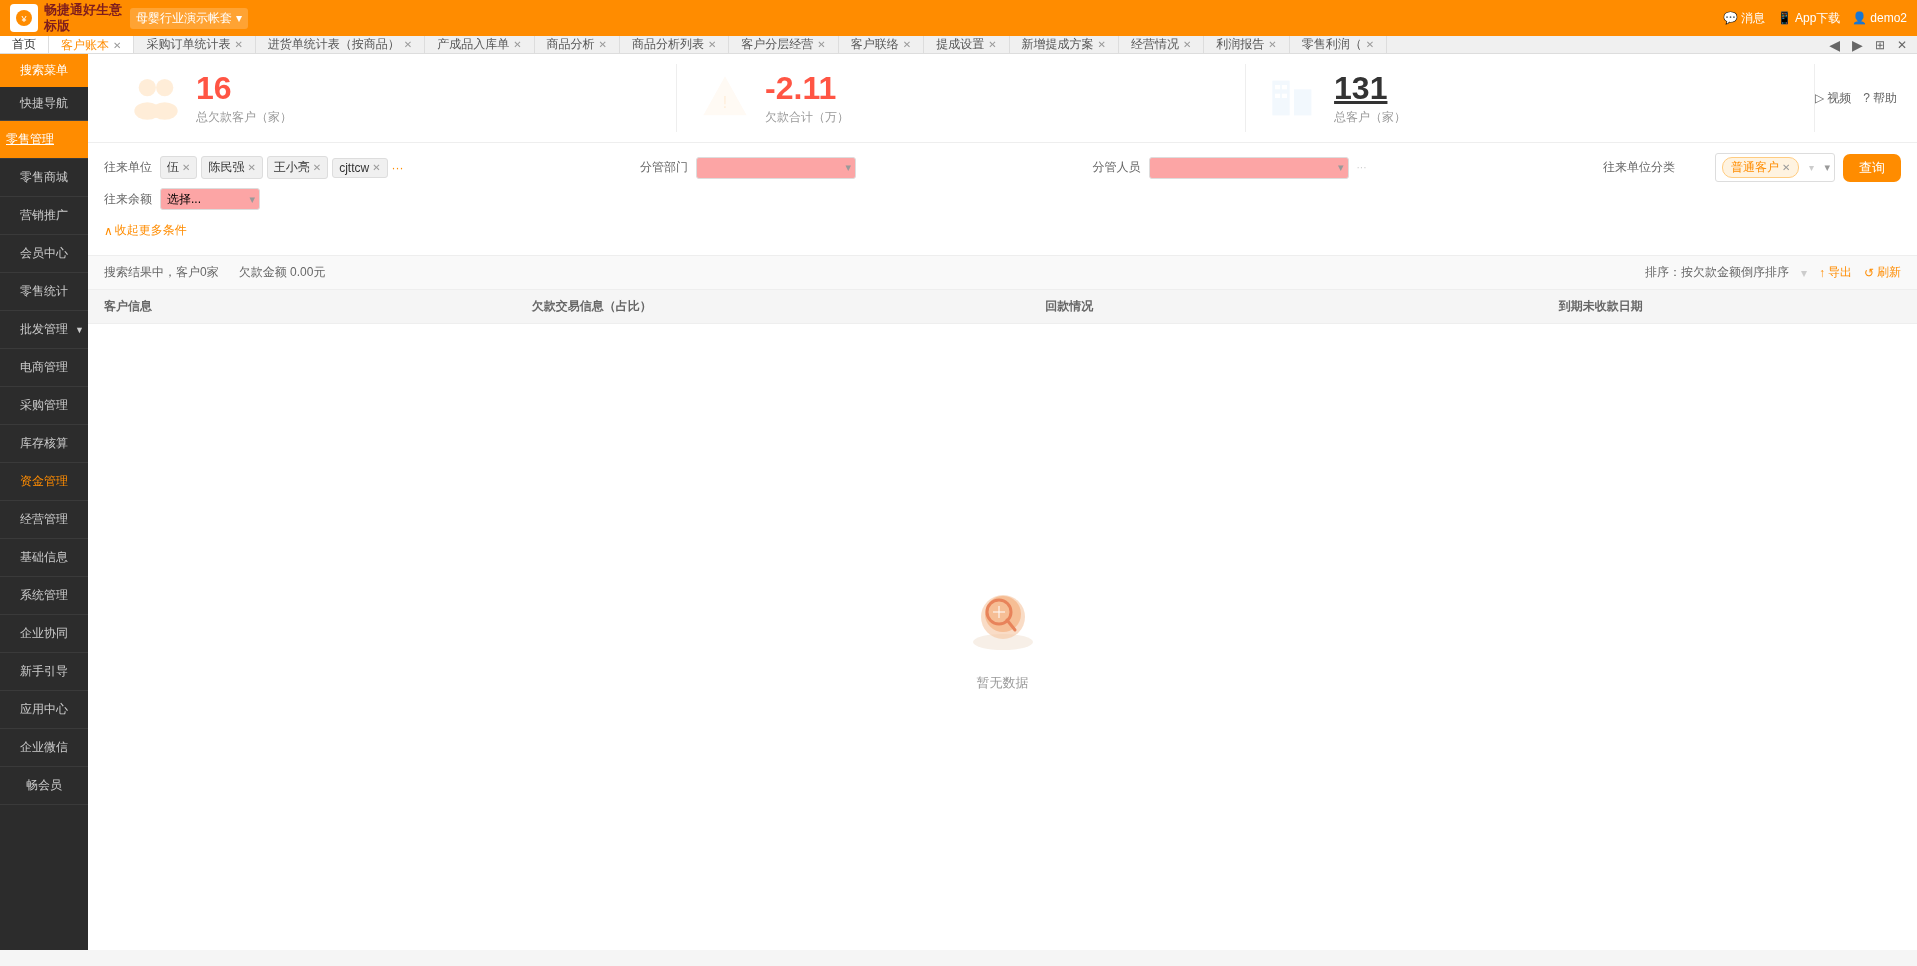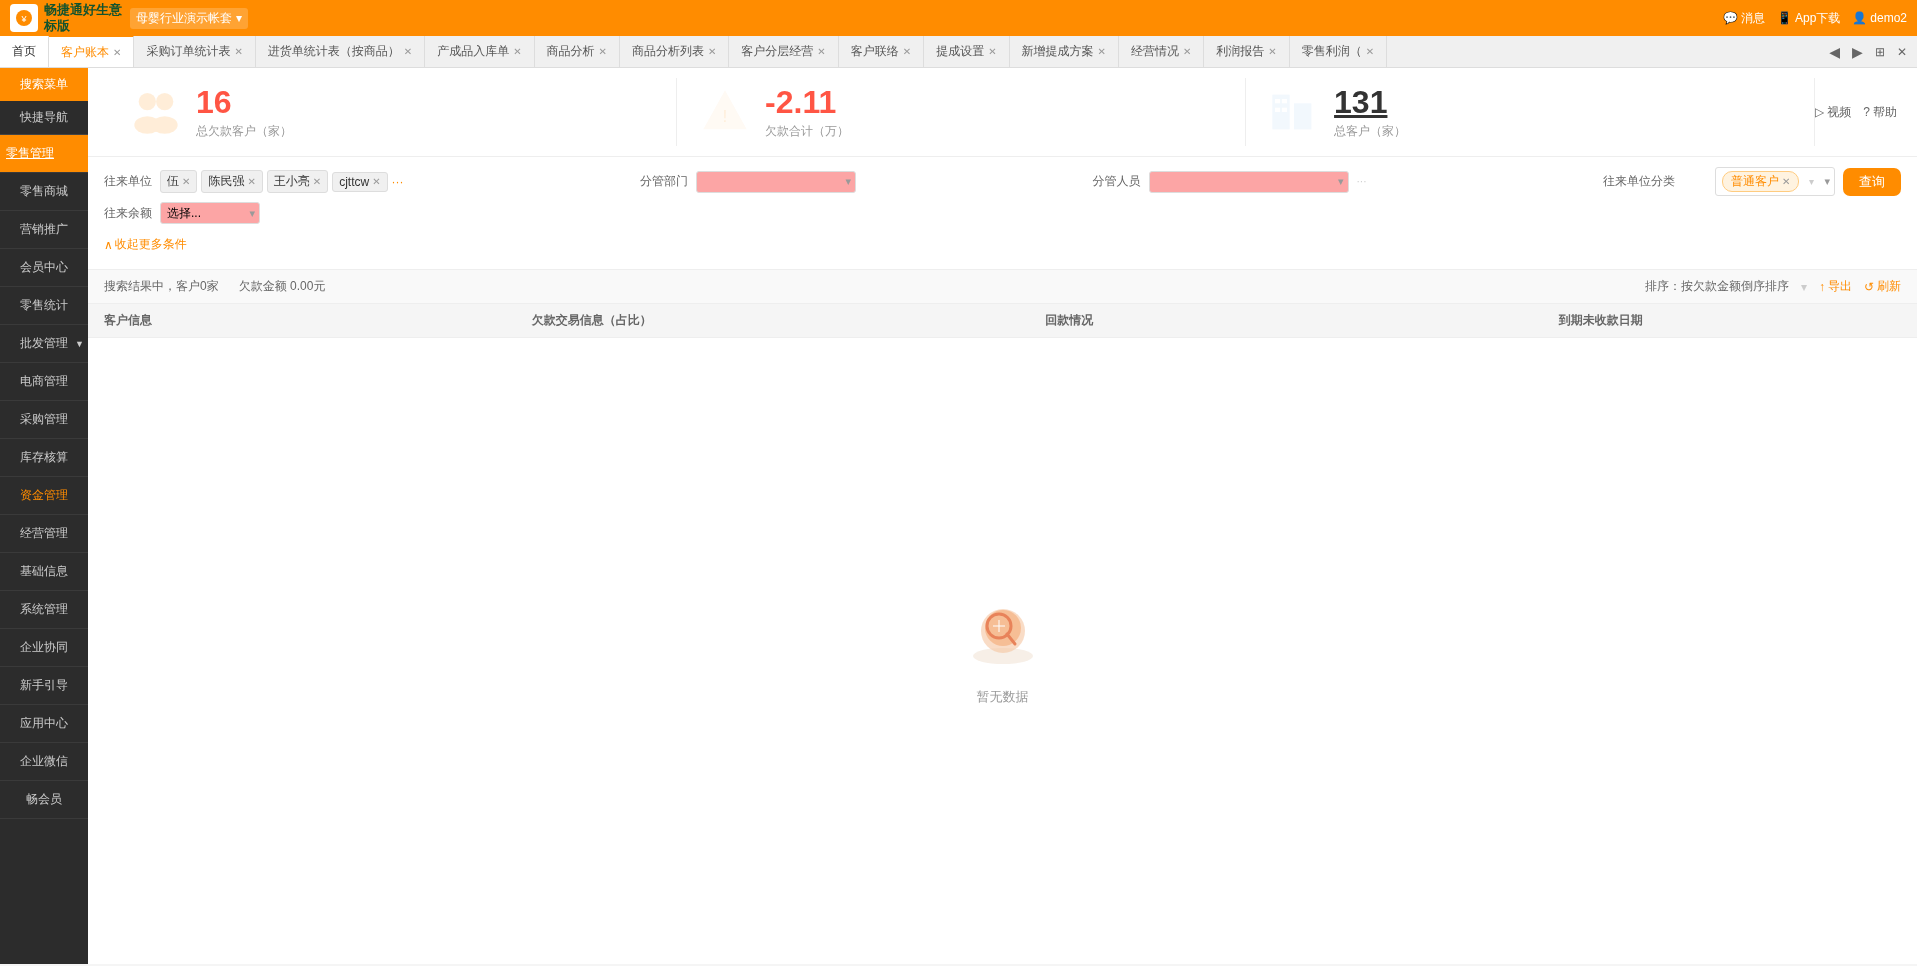--- a/index.html
+++ b/index.html
@@ -11,28 +11,28 @@
       background: #ff8c00;
       display: flex;
       align-items: center;
       justify-content: space-between;
       padding: 0 10px;
       color: white;
     }
     .top-bar-left { display: flex; align-items: center; gap: 8px; }
     .logo-area { display: flex; align-items: center; gap: 6px; }
     .logo-icon { width: 28px; height: 28px; background: white; border-radius: 4px; display: flex; align-items: center; justify-content: center; }
-    .logo-text { font-size: 13px; font-weight: bold; color: #14532d; line-height: 1.2; }
+    .logo-text { font-size: 13px; font-weight: bold; color: #7f1d1d; line-height: 1.2; }
     .brand-select { display: flex; align-items: center; gap: 4px; font-size: 12px; color: white; cursor: pointer; padding: 2px 6px; background: rgba(255,255,255,0.2); border-radius: 3px; }
     .top-bar-right { display: flex; align-items: center; gap: 12px; font-size: 12px; }
     .top-btn { display: flex; align-items: center; gap: 3px; cursor: pointer; color: white; }
 
     
     .nav-tabs {
-      height: 32px;
+      height: 18px;
       background: #f0f0f0;
       display: flex;
       align-items: center;
       border-bottom: 1px solid #ddd;
       overflow: hidden;
     }
     .nav-tab {
       height: 34px;
       padding: 0 12px;
       display: flex;

